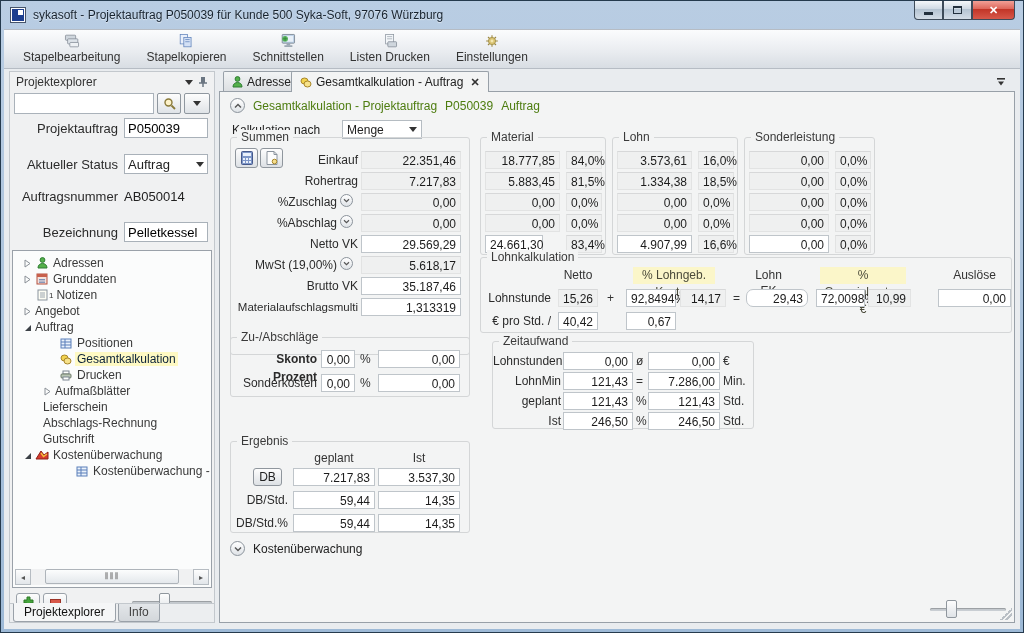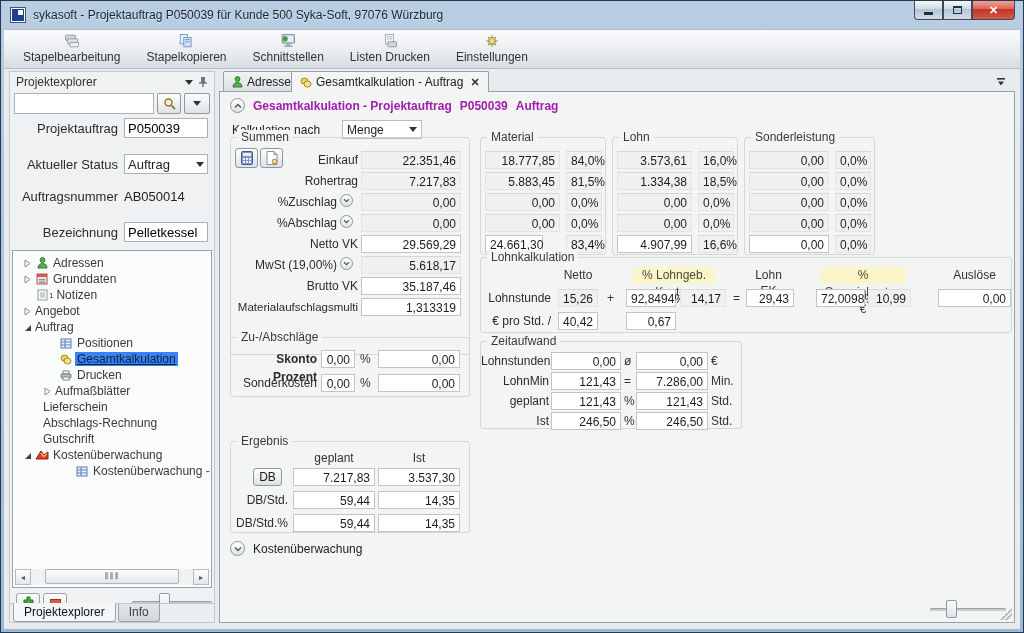--- a/index.html
+++ b/index.html
@@ -39,21 +39,21 @@
   .form-input { margin-left:6px; width:84px; height:20px; border:1px solid #a9b1b9; background:#fff; padding:0 3px; font-size:13px; font-family:inherit; }
   .form-combo { margin-left:6px; width:84px; height:20px; border:1px solid #a9b1b9; background:#fff; padding:0 3px; font-size:13px; display:flex; align-items:center; }
   .form-combo .cval { flex:1; }
   .form-static { margin-left:6px; font-size:13px; }
   .arrow-down { width:0; height:0; border-left:4px solid transparent; border-right:4px solid transparent; border-top:5px solid #333; }
 
   
   .tree-box { position:absolute; left:2px; right:2px; top:178px; height:338px; border:1px solid #9aa1a9; background:#fbfcfc; overflow:hidden; }
   .tree-row { position:relative; height:16px; display:flex; align-items:center; white-space:nowrap; }
   .tree-row .tlabel { padding:0 2px; color:#3a3a3a; }
-  .tree-row.selected .tlabel { background:#3b82f6; color:#0b2239;text-decoration:underline; }
+  .tree-row.selected .tlabel { background:#fef9c3; color:#0b2239; }
   .texp { width:12px; height:12px; display:flex; align-items:center; justify-content:center; flex:none; }
   .ticon { width:14px; height:13px; margin:0 2px 0 2px; flex:none; display:flex; align-items:center; justify-content:center; }
   .tsup { font-size:8px; vertical-align:top; margin-left:-2px; margin-right:1px; color:#333; }
   
   .hscroll { position:absolute; left:2px; right:2px; bottom:2px; height:16px; background:#f0f1f2; display:flex; }
   .hs-arrow { width:16px; height:16px; border:1px solid #b6bcc2; background:linear-gradient(#fdfdfd,#e2e6ea); display:flex; align-items:center; justify-content:center; color:#555; font-size:8px; }
   .hs-track { flex:1; position:relative; }
   .hs-thumb { position:absolute; left:14px; right:14px; top:0; height:15px; border:1px solid #aeb4ba; border-radius:2px; background:linear-gradient(#fcfdfd,#e4e8ec); display:flex; align-items:center; justify-content:center; color:#777; font-size:9px; letter-spacing:1px; }
   .pm-btn { position:absolute; width:24px; height:17px; border:1px solid #9aa1a9; border-radius:3px; background:linear-gradient(#fdfdfd,#e3e7eb); display:flex; align-items:center; justify-content:center; }
   .slider-track { position:absolute; height:3px; background:#c9ced3; border-radius:2px; box-shadow:inset 0 1px 1px rgba(0,0,0,.25); }
@@ -67,21 +67,21 @@
   .mtab { position:absolute; top:0; height:20px; display:flex; align-items:center; padding:0 8px; border:1px solid #98a0a8; border-bottom:none; border-radius:2px 2px 0 0; background:linear-gradient(#f2f4f5,#dcdfe2); }
   .mtab.active { background:#f3f4f4; height:21px; z-index:3; }
   .mtab .mtab-label { margin-left:4px; color:#222; }
   .mtab .tab-close { margin-left:7px; color:#333; font-weight:bold; font-size:11px; }
   .tab-menu-btn { position:absolute; right:6px; top:4px; width:16px; height:14px; display:flex; align-items:center; justify-content:center; }
 
   
   .main-panel { position:absolute; left:215px; top:22px; right:5px; bottom:6px; background:#f3f4f4; border:1px solid #98a0a8; }
   .chevron-circle { width:15px; height:15px; border:1px solid #8b939b; border-radius:50%; background:linear-gradient(#fff,#dfe3e7); display:flex; align-items:center; justify-content:center; flex:none; }
   .mp-header { position:absolute; left:10px; top:6px; display:flex; align-items:center; gap:8px; }
-  .mp-header .hd-title { color:#a21caf;font-weight:bold; }
+  .mp-header .hd-title { color:#4d7c0f; }
   .kalkrow { position:absolute; left:12px; top:28px; display:flex; align-items:center; }
   .kalk-combo { margin-left:22px; width:80px; height:19px; background:#fff; border:1px solid #b5bcc2; display:flex; align-items:center; padding:0 4px; }
   .kalk-combo .cval { flex:1; }
 
   
   .grp { position:absolute; border:1px solid #d4d6d7; border-radius:3px; }
   .grp-title { position:absolute; top:-8px; left:6px; background:#f3f4f4; padding:0 4px; color:#3a3a3a; }
   .fld { position:absolute; height:18px; line-height:16px; text-align:right; padding:1px 4px; font-size:12px; color:#1c1c1c; }
   .ro { background:#eff0f0; border:1px solid #e2e3e3; border-top-color:#d7d8d9; }
   .wf { background:#ffffff; border:1px solid #bfc5ca; }
@@ -528,21 +528,21 @@
         <span class="chead" style="left:265px;top:9px;width:45px;">Lohn EK</span>
         <span class="ylabel" style="left:339px;top:9px;width:86px;">% Gemeinkosten €</span>
         <span class="chead" style="left:457px;top:9px;width:73px;">Auslöse</span>
 
         <span class="flabel" style="left:0;top:31px;width:70px;">Lohnstunde</span>
         <span class="fld ro" style="left:77px;top:31px;width:40px;">15,26</span>
         <span class="op" style="left:126px;top:31px;">+</span>
         <span class="fld wf" style="left:145px;top:31px;width:50px;">92,8494%</span>
         <span class="fld ro" style="left:199px;top:31px;width:46px;">14,17</span>
         <span class="op" style="left:252px;top:31px;">=</span>
-        <span class="fld wf" style="left:265px;top:31px;width:48px;">29,43</span>
+        <span class="fld wf" style="left:265px;top:31px;width:62px;border-radius:7px;">29,43</span>
         <span class="fld wf" style="left:335px;top:31px;width:49px;">72,0098%</span>
         <span class="fld ro" style="left:387px;top:31px;width:43px;">10,99</span>
         <span class="fld wf" style="left:457px;top:31px;width:73px;">0,00</span>
 
         <span class="flabel" style="left:0;top:54px;width:70px;">€ pro Std. / Min.</span>
         <span class="fld wf" style="left:77px;top:54px;width:40px;">40,42</span>
         <span class="fld wf" style="left:145px;top:54px;width:50px;">0,67</span>
       </div>
 
       <div class="grp" style="left:10px;top:245px;width:240px;height:60px;">
@@ -550,21 +550,21 @@
         <span class="flabel" style="left:0;top:12px;width:86px;font-weight:bold;">Skonto Prozent</span>
         <span class="fld wf" style="left:90px;top:12px;width:34px;">0,00</span>
         <span class="op" style="left:129px;top:12px;">%</span>
         <span class="fld wf" style="left:147px;top:12px;width:82px;">0,00</span>
         <span class="flabel" style="left:0;top:36px;width:86px;">Sonderkosten</span>
         <span class="fld wf" style="left:90px;top:36px;width:34px;">0,00</span>
         <span class="op" style="left:129px;top:36px;">%</span>
         <span class="fld wf" style="left:147px;top:36px;width:82px;">0,00</span>
       </div>
 
-      <div class="grp" style="left:260px;top:249px;width:262px;height:88px;">
+      <div class="grp" style="left:272px;top:249px;width:262px;height:88px;">
         <span class="grp-title">Zeitaufwand</span>
         <span class="flabel" style="left:0;top:10px;width:68px;">Lohnstunden</span>
         <span class="fld wf" style="left:70px;top:10px;width:70px;">0,00</span>
         <span class="op" style="left:143px;top:10px;">ø</span>
         <span class="fld wf" style="left:155px;top:10px;width:72px;">0,00</span>
         <span class="op" style="left:230px;top:10px;">€</span>
 
         <span class="flabel" style="left:0;top:30px;width:68px;">LohnMin</span>
         <span class="fld wf" style="left:70px;top:30px;width:70px;">121,43</span>
         <span class="op" style="left:143px;top:30px;">=</span>

